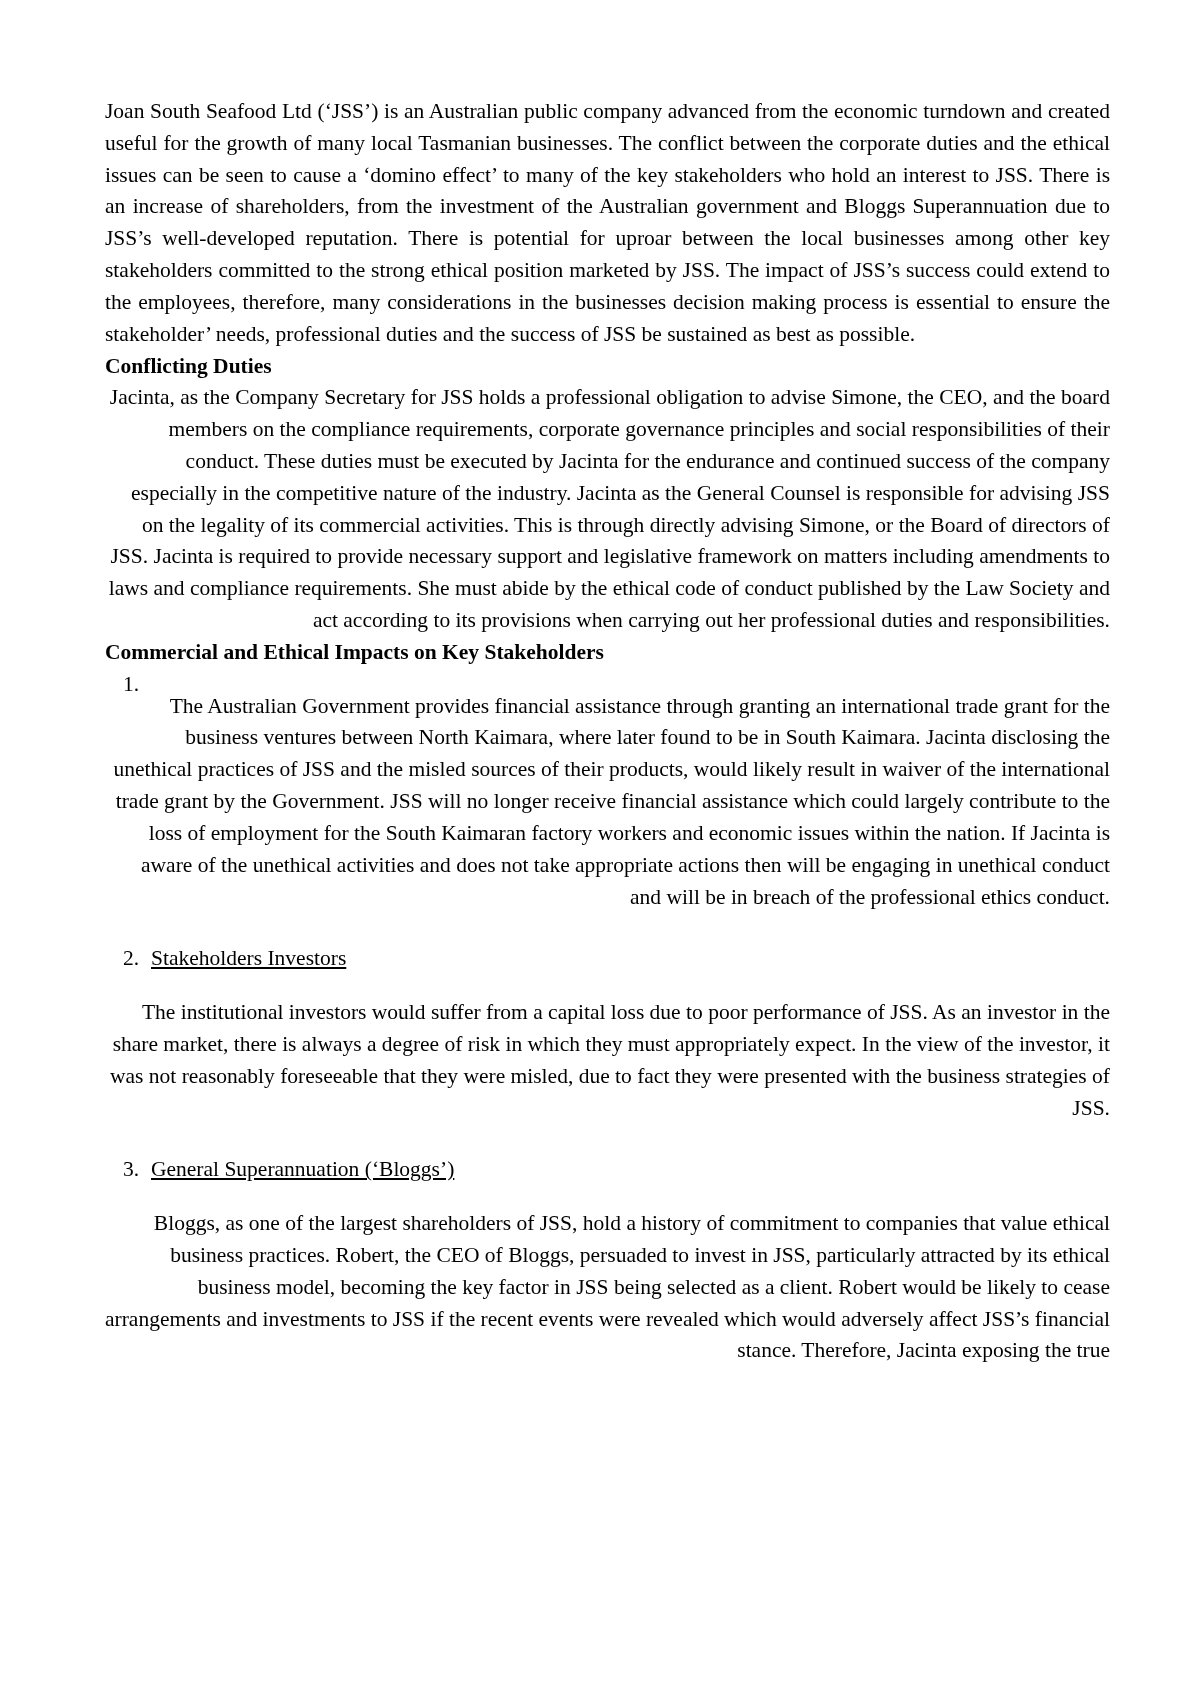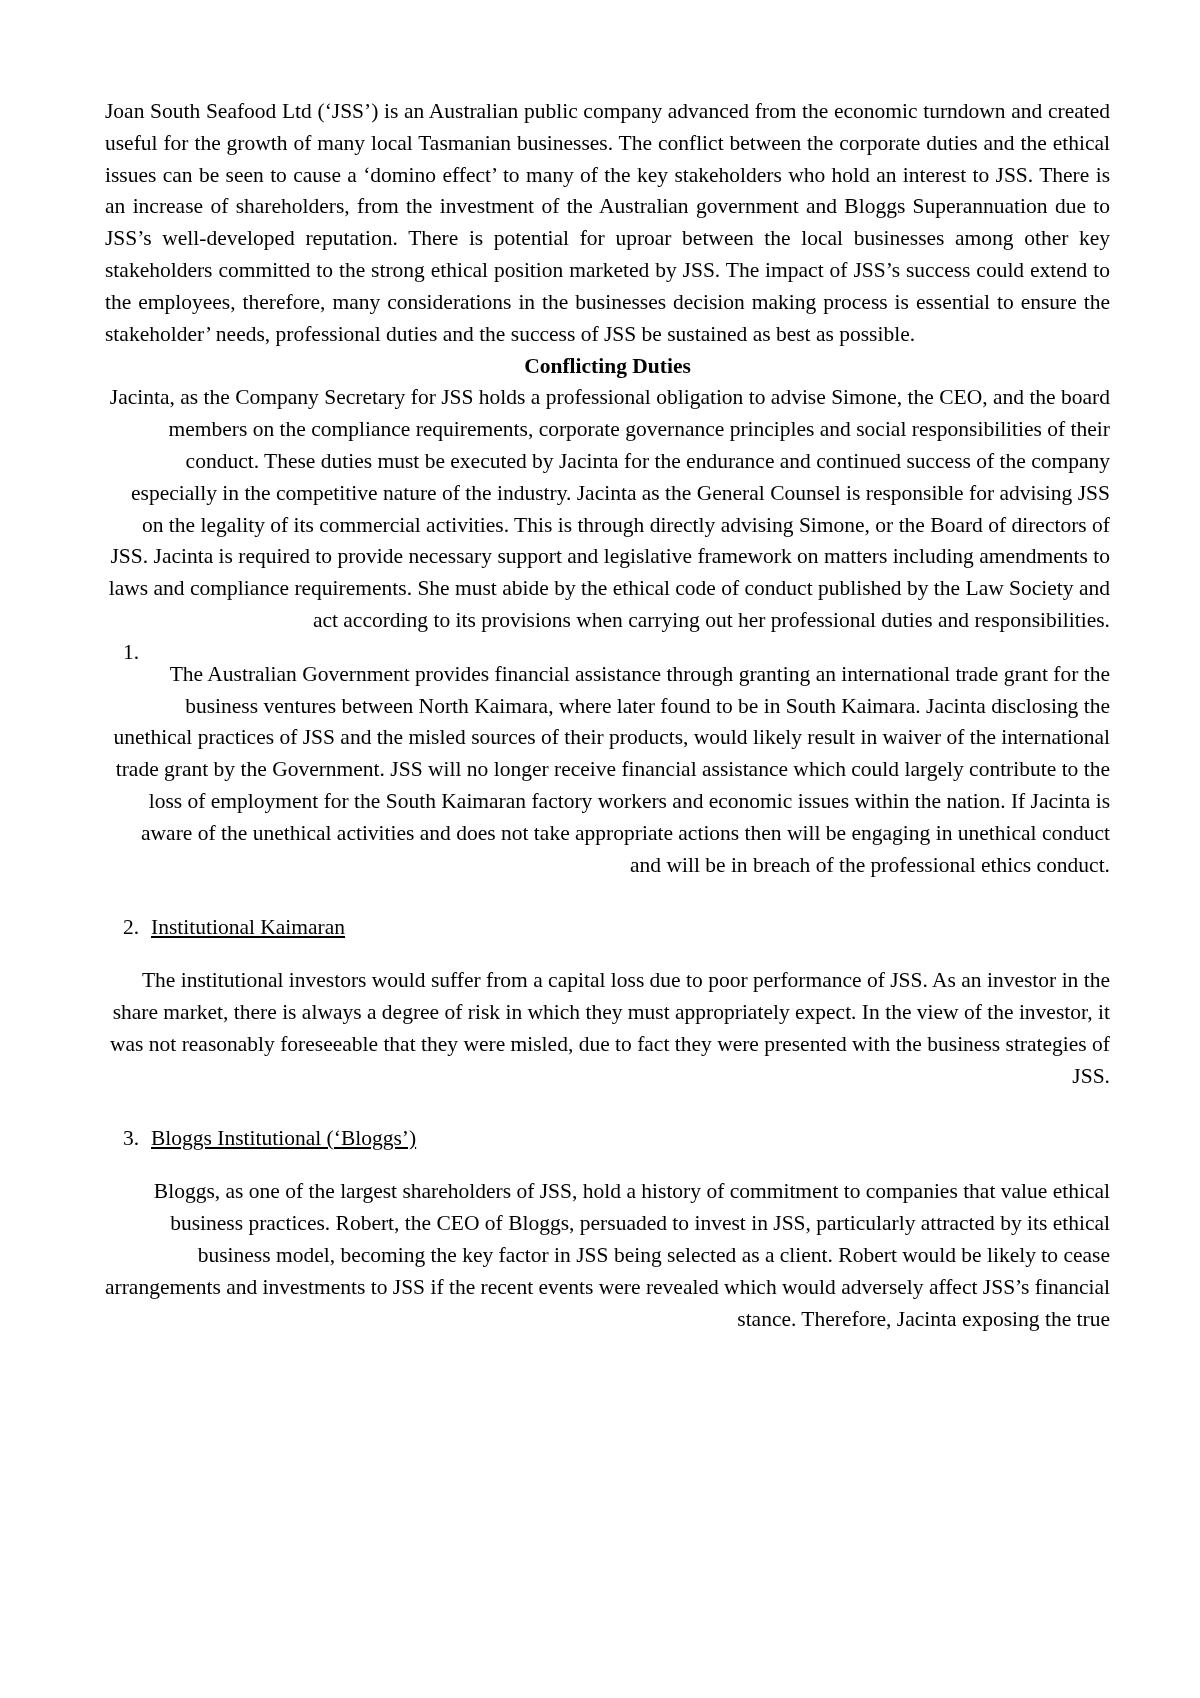--- a/index.html
+++ b/index.html
@@ -32,21 +32,20 @@
     text-align: right;
     font-size: 21.5px;
     line-height: 1.48;
   }
   p.para.justify {
     text-align: justify;
     text-justify: inter-word;
   }
   h2.center-heading {
     margin: 0;
-    text-align: center;
     font-weight: bold;
     font-size: 21.5px;
     line-height: 1.48;
   }
   ol.stake-list {
     margin: 0;
     padding: 0;
     list-style: none;
   }
   li.stake-item {
@@ -76,39 +75,40 @@
 
 <div class="page">
   <div class="doc-body">
 
     <p class="para justify">Joan South Seafood Ltd (‘JSS’) is an Australian public company advanced from the economic turndown and created useful for the growth of many local Tasmanian businesses. The conflict between the corporate duties and the ethical issues can be seen to cause a ‘domino effect’ to many of the key stakeholders who hold an interest to JSS. There is an increase of shareholders, from the investment of the Australian government and Bloggs Superannuation due to JSS’s well-developed reputation. There is potential for uproar between the local businesses among other key stakeholders committed to the strong ethical position marketed by JSS. The impact of JSS’s success could extend to the employees, therefore, many considerations in the businesses decision making process is essential to ensure the stakeholder’ needs, professional duties and the success of JSS be sustained as best as possible.</p>
 
     <h2 class="center-heading">Conflicting Duties</h2>
 
     <p class="para">Jacinta, as the Company Secretary for JSS holds a professional obligation to advise Simone, the CEO, and the board members on the compliance requirements, corporate governance principles and social responsibilities of their conduct. These duties must be executed by Jacinta for the endurance and continued success of the company especially in the competitive nature of the industry. Jacinta as the General Counsel is responsible for advising JSS on the legality of its commercial activities. This is through directly advising Simone, or the Board of directors of JSS. Jacinta is required to provide necessary support and legislative framework on matters including amendments to laws and compliance requirements. She must abide by the ethical code of conduct published by the Law Society and act according to its provisions when carrying out her professional duties and responsibilities.</p>
 
+    <h2 class="center-heading">Commercial and Ethical Impacts on Key Stakeholders</h2>
 
     <ol class="stake-list">
 
       <li class="stake-item">
         <span class="num">1.</span>
       </li>
       <div class="gap-md"></div>
       <p class="para">The Australian Government provides financial assistance through granting an international trade grant for the business ventures between North Kaimara, where later found to be in South Kaimara. Jacinta disclosing the unethical practices of JSS and the misled sources of their products, would likely result in waiver of the international trade grant by the Government. JSS will no longer receive financial assistance which could largely contribute to the loss of employment for the South Kaimaran factory workers and economic issues within the nation. If Jacinta is aware of the unethical activities and does not take appropriate actions then will be engaging in unethical conduct and will be in breach of the professional ethics conduct.</p>
       <div class="block-spacer"></div>
 
       <li class="stake-item">
-        <span class="num">2.</span><span class="item-label">Institutional Kaimaran</span>
+        <span class="num">2.</span><span class="item-label">Stakeholders Investors</span>
       </li>
       <div class="gap-md"></div>
       <p class="para">The institutional investors would suffer from a capital loss due to poor performance of JSS. As an investor in the share market, there is always a degree of risk in which they must appropriately expect. In the view of the investor, it was not reasonably foreseeable that they were misled, due to fact they were presented with the business strategies of JSS.</p>
       <div class="block-spacer"></div>
 
       <li class="stake-item">
-        <span class="num">3.</span><span class="item-label">Bloggs Institutional (‘Bloggs’)</span>
+        <span class="num">3.</span><span class="item-label">General Superannuation (‘Bloggs’)</span>
       </li>
       <div class="gap-md"></div>
       <p class="para">Bloggs, as one of the largest shareholders of JSS, hold a history of commitment to companies that value ethical business practices. Robert, the CEO of Bloggs, persuaded to invest in JSS, particularly attracted by its ethical business model, becoming the key factor in JSS being selected as a client. Robert would be likely to cease arrangements and investments to JSS if the recent events were revealed which would adversely affect JSS’s financial stance. Therefore, Jacinta exposing the true</p>
 
     </ol>
 
   </div>
 </div>
 
 </body></html>

